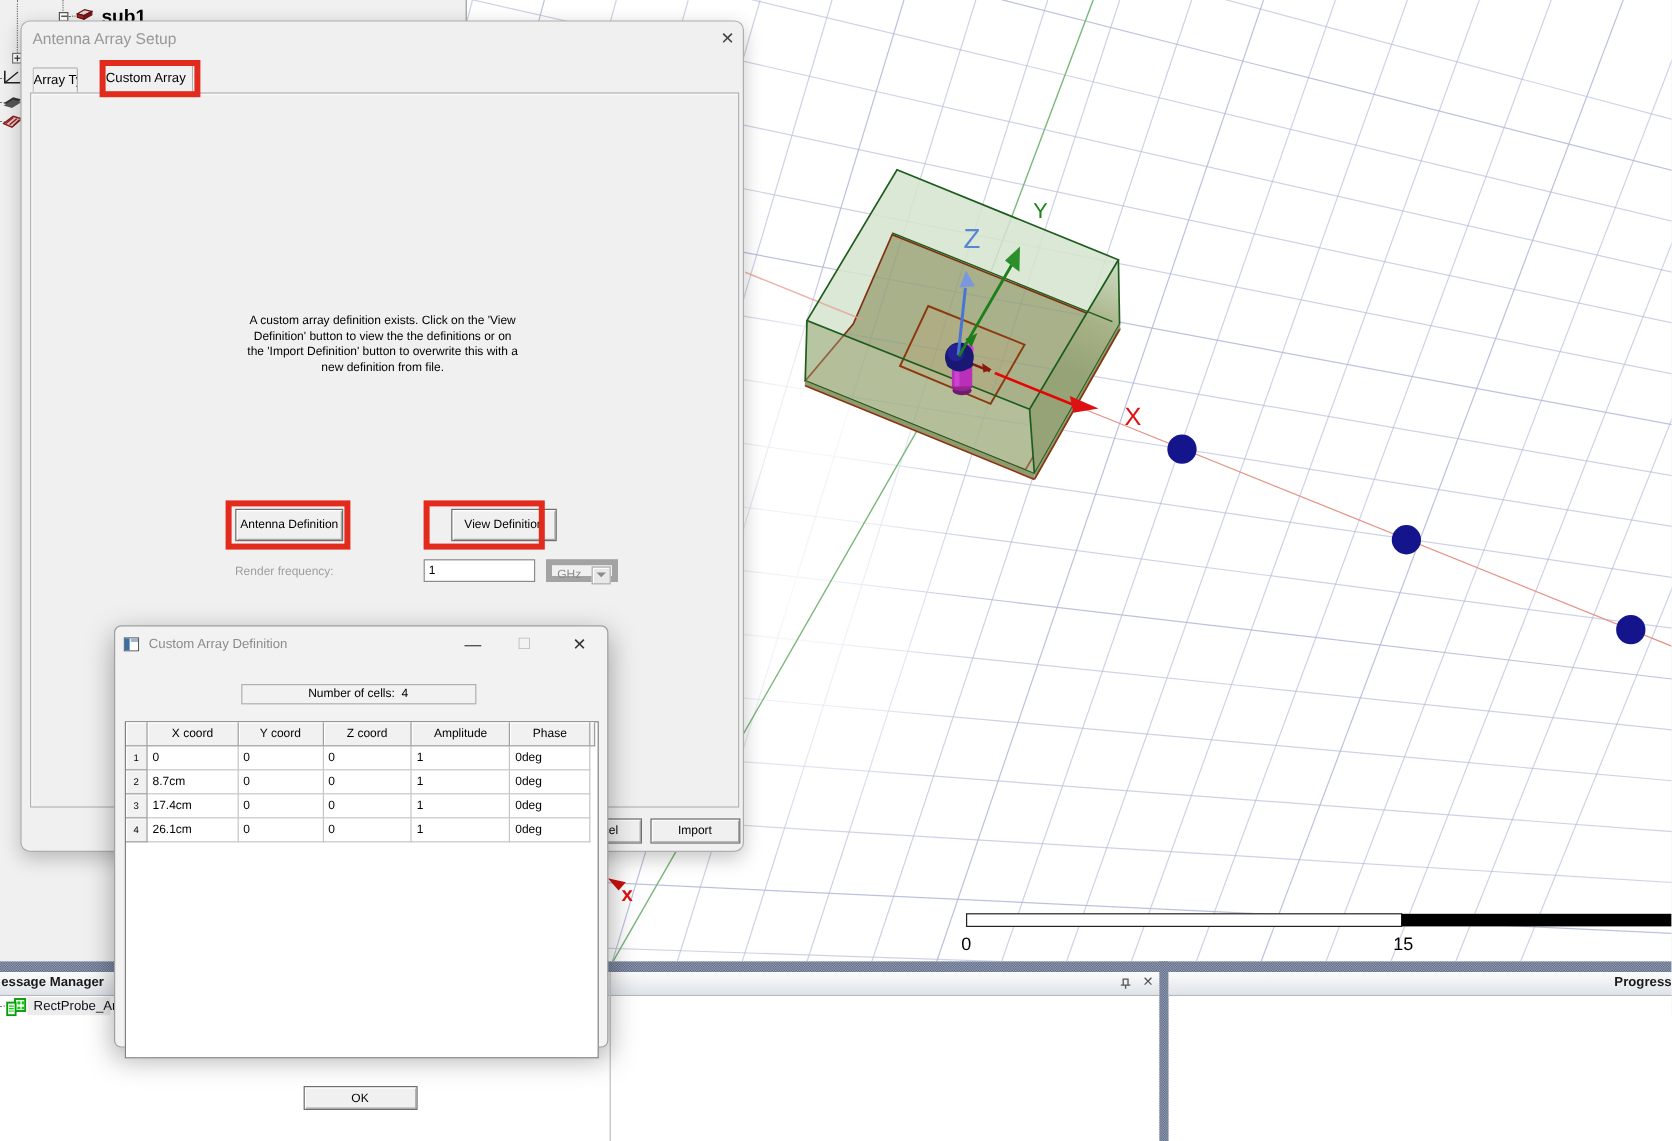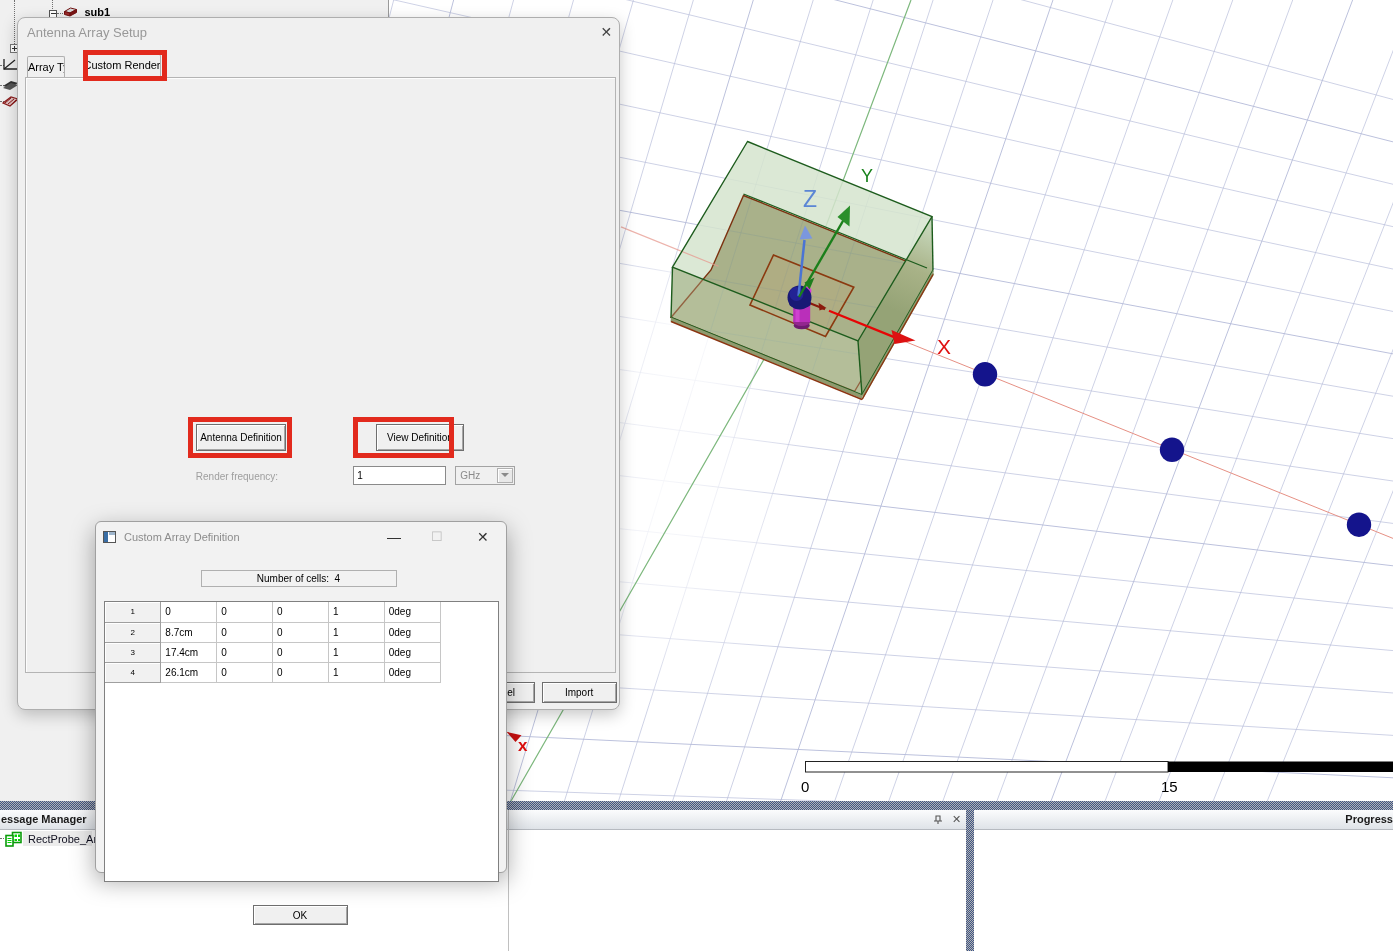--- a/index.html
+++ b/index.html
@@ -38,21 +38,21 @@
 <div class="abs" style="left:14px;top:0;width:1px;height:44px;border-left:1px dotted #707070;"></div>
 <div class="abs" style="left:52px;top:0;width:1px;height:9px;border-left:1px dotted #707070;"></div>
 <div class="abs" style="left:57px;top:13px;width:8px;height:1px;border-top:1px dotted #707070;"></div>
 <div class="abs" style="left:49px;top:9.5px;width:8px;height:8px;border:1px solid #555;background:#fff;"></div>
 <div class="abs" style="left:50.5px;top:13px;width:5px;height:1px;background:#333;"></div>
 <svg class="abs" style="left:63px;top:7px;" width="15" height="10" viewBox="0 0 15 10">
  <polygon points="1.5,4.5 7.5,1 13.5,2.5 7,6" fill="#d6d6d6" stroke="#701010" stroke-width="1"></polygon>
  <polygon points="1.5,4.5 7,6 7,9 1.5,7.5" fill="#9e2a2a" stroke="#701010" stroke-width="1"></polygon>
  <polygon points="7,6 13.5,2.5 13.5,5.5 7,9" fill="#7c1616" stroke="#701010" stroke-width="1"></polygon>
 </svg>
-<div class="abs" style="left:84.5px;top:6px;font-size:11px;font-weight:bold;color:#000;">sub1</div>
+<div class="abs" style="left:84.5px;top:6px;font-size:16px;font-weight:bold;color:#000;">sub1</div>
 
 <div class="abs" style="left:10px;top:44px;width:9px;height:9px;border:1px solid #777;background:#fff;"></div>
 <div class="abs" style="left:12px;top:48px;width:5px;height:1px;background:#333;"></div>
 <div class="abs" style="left:14px;top:46px;width:1px;height:5px;background:#333;"></div>
 <div class="abs" style="left:0;top:65px;width:4px;height:1px;border-top:1px dotted #707070;"></div>
 <div class="abs" style="left:0;top:85px;width:4px;height:1px;border-top:1px dotted #707070;"></div>
 <div class="abs" style="left:0;top:101px;width:4px;height:1px;border-top:1px dotted #707070;"></div>
 <svg class="abs" style="left:2px;top:58px;" width="17" height="13" viewBox="0 0 17 13">
  <path d="M2,1 L2,11 L15,11" stroke="#222" stroke-width="1.3" fill="none"></path>
  <path d="M2,11 L13,2" stroke="#222" stroke-width="1.2" fill="none"></path>
@@ -265,30 +265,32 @@
 <rect width="8" height="150" fill="url(#hp)"></rect>
   </svg>
 <div class="abs" id="prog">
     <div class="panel-title" style="padding-left:5px;text-align:right;">Progress</div>
   </div>
 
 <div class="abs" id="dlg1">
  <div style="position:absolute;left:9.5px;top:7px;font-size:13px;color:#989898;">Antenna Array Setup</div>
  <div style="position:absolute;left:583px;top:6px;font-size:14px;color:#444;">✕</div>
  <div class="tab" style="left:9.4px;top:38px;width:38px;height:21px;line-height:21px;">Array Type</div>
- <div class="tab" style="left:65px;top:36px;width:78px;height:23px;line-height:21px;z-index:3;">Custom Render</div>
+ <div class="tab" style="left:65px;top:36px;width:78px;height:23px;line-height:21px;z-index:3;">Custom Array</div>
  <div class="pane"></div>
  <div class="abs redbox" style="left:65.5px;top:32.2px;width:84px;height:31px;z-index:4;"></div>
+ <div style="position:absolute;left:138.4px;top:242.7px;width:326px;font-size:10px;line-height:13.1px;text-align:center;color:#000;white-space:nowrap;">
+ A custom array definition exists. Click on the 'View<br>Definition' button to view the the definitions or on<br>the 'Import Definition' button to overwrite this with a<br>new definition from file.</div>
  <div class="btn abs" style="left:178.3px;top:405.8px;width:90.5px;height:27px;line-height:26px;">Antenna Definition</div>
  <div class="btn abs" style="left:342.7px;top:406px;width:87.5px;height:27px;line-height:26px;margin-left:16px;">View Definition</div>
  <div class="abs redbox" style="left:170.9px;top:398.5px;width:104px;height:41.3px;"></div>
  <div class="abs redbox" style="left:335.4px;top:398.5px;width:101.5px;height:41.3px;"></div>
  <div style="position:absolute;left:178.3px;top:453px;width:110px;font-size:10px;color:#9e9e9e;white-space:nowrap;">Render frequency:</div>
  <div style="position:absolute;left:335.8px;top:447.6px;width:92.4px;height:19.3px;background:#fff;border:1px solid #8a8a8a;font-size:10px;color:#000;padding:3px 0 0 3px;">1</div>
- <div style="position:absolute;left:437.8px;top:447.6px;width:59.7px;height:19.3px;background:#f0f0f0;border:1px solid #a3a3a3;font-size:10px;color:#8a8a8a;padding:3px 0 0 4px;">GHz
+ <div style="position:absolute;left:437.8px;top:447.6px;width:59.7px;height:19.3px;background:#f0f0f0;border:5px solid #a3a3a3;font-size:10px;color:#8a8a8a;padding:3px 0 0 4px;">GHz
    <div style="position:absolute;right:1px;top:1px;width:16px;height:15.5px;background:#e8e8e8;border:1px solid #b0b0b0;box-shadow:inset 1px 1px 0 #fff;">
         <div style="margin:4px 0 0 3px;width:0;height:0;border-left:4px solid transparent;border-right:4px solid transparent;border-top:4px solid #8a8a8a;"></div>
       </div>
  </div>
  <div class="btn abs" style="left:447px;top:663.7px;width:70px;height:21px;line-height:20px;">Cancel</div>
  <div class="btn abs" style="left:524.1px;top:663.7px;width:75px;height:21px;line-height:20px;">Import</div>
 </div>
 
 <div class="abs" id="dlg2">
  <svg style="position:absolute;left:7px;top:9px;" width="13" height="12" viewBox="0 0 13 12">
@@ -297,20 +299,29 @@
   <rect x="6" y="1" width="6" height="3" fill="#9fb6cd"></rect>
  </svg>
  <div style="position:absolute;left:28px;top:9px;font-size:11px;color:#8c8c8c;">Custom Array Definition</div>
  <div style="position:absolute;left:291px;top:7px;font-size:14px;color:#333;">—</div>
  <div style="position:absolute;left:335px;top:7px;font-size:13px;color:#bdbdbd;">☐</div>
  <div style="position:absolute;left:381px;top:7px;font-size:14px;color:#333;">✕</div>
  <div style="position:absolute;left:104.5px;top:47.5px;width:196px;height:17px;border:1px solid #b0b0b0;font-size:10px;text-align:center;line-height:16px;">Number of cells:&nbsp; 4</div>
  <div style="position:absolute;left:8px;top:79px;width:394.5px;height:280.5px;border:1px solid #808080;background:#fff;">
   <table class="grid" style="width:391px;table-layout:fixed;">
    <tbody>
+          <tr style="height:19.5px;">
+    <td class="hd" style="width:17.6px;"></td>
+    <td class="hd" style="width:75.6px;text-align:center;">X coord</td>
+    <td class="hd" style="width:70.9px;text-align:center;">Y coord</td>
+    <td class="hd" style="width:73.7px;text-align:center;">Z coord</td>
+    <td class="hd" style="width:82.1px;text-align:center;">Amplitude</td>
+    <td class="hd" style="width:66.7px;text-align:center;">Phase</td>
+    <td class="hd" style="width:4px;"></td>
+   </tr>
    <tr style="height:20px;">
             <td class="hd" style="font-size:8px;text-align:center;">1</td>
             <td class="c">0</td>
             <td class="c">0</td>
             <td class="c">0</td>
             <td class="c">1</td>
             <td class="c">0deg</td>
             <td></td>
           </tr>
    <tr style="height:20px;">

